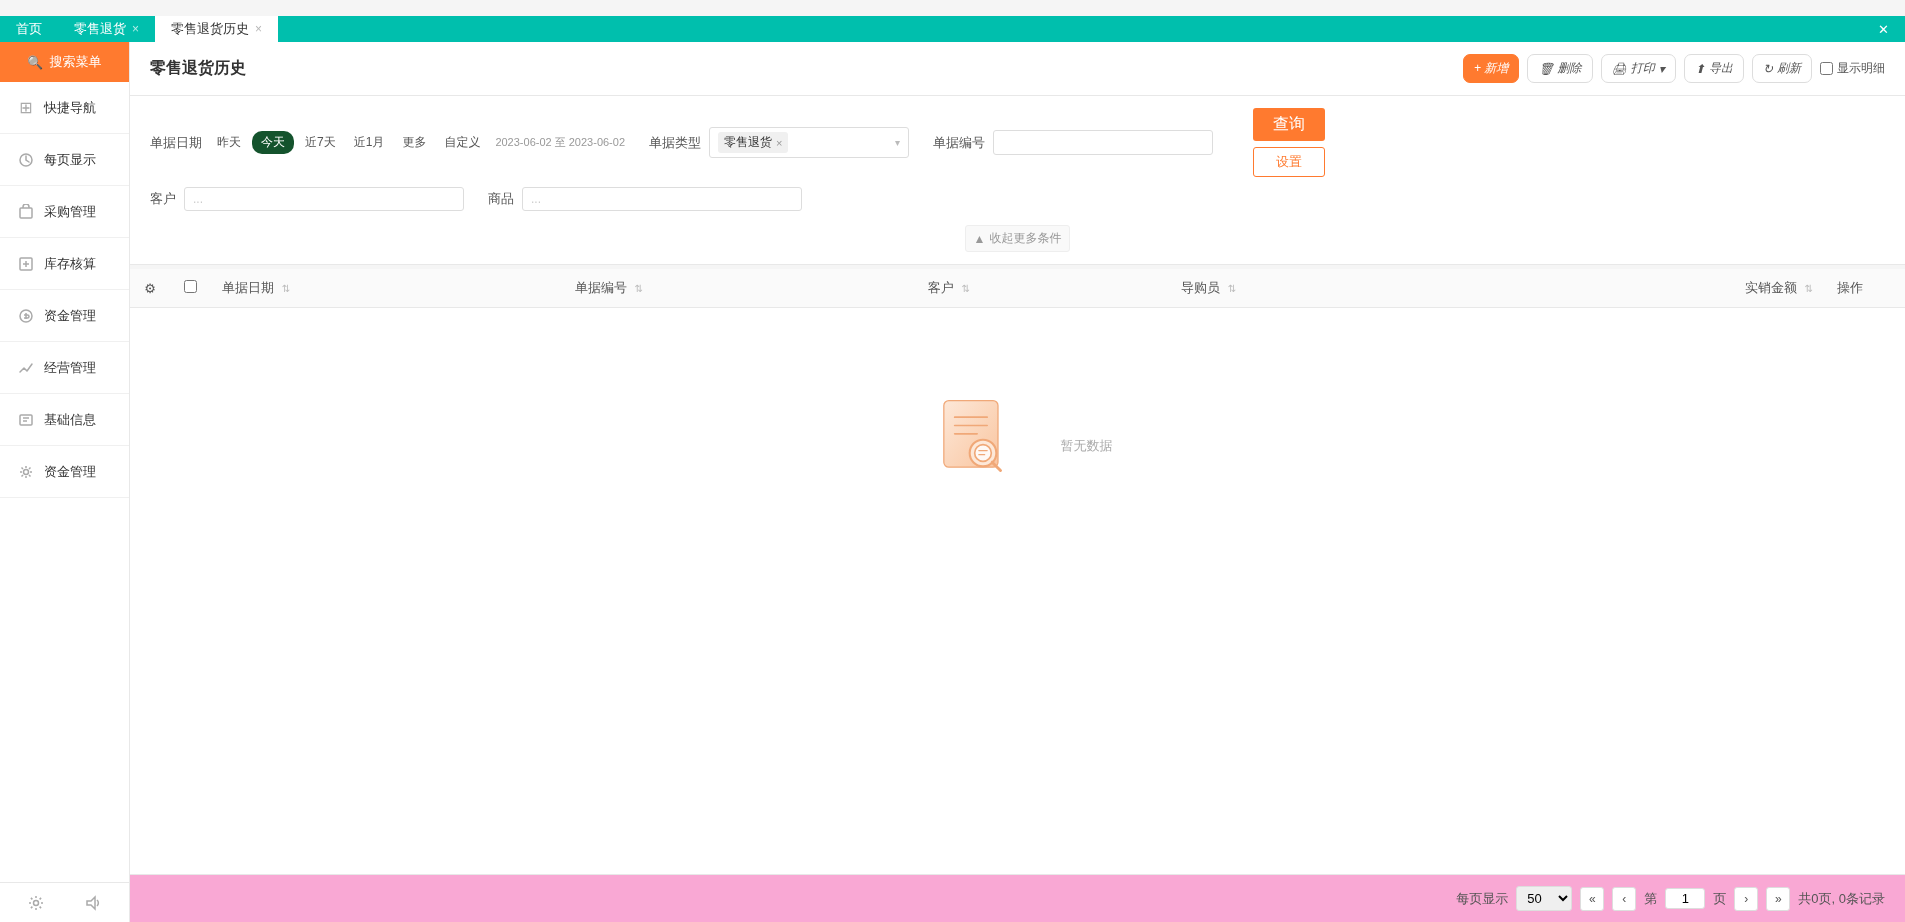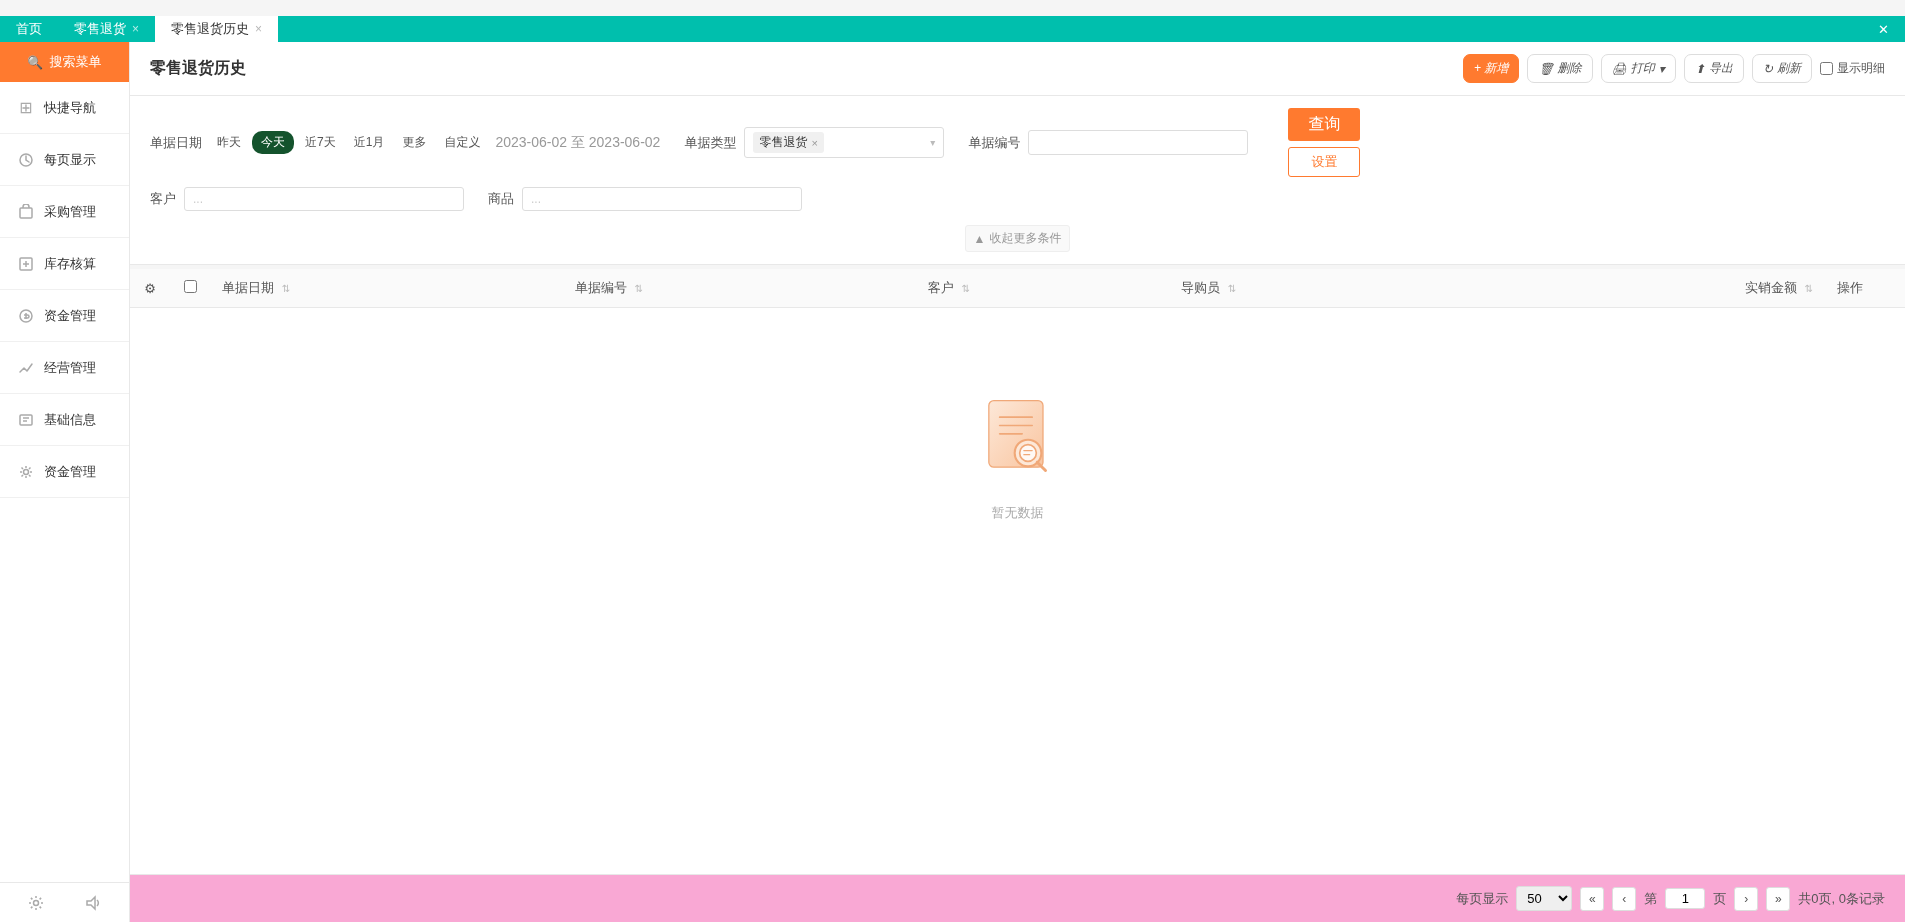--- a/index.html
+++ b/index.html
@@ -219,21 +219,21 @@
       cursor: pointer;
     }
     .date-btn.active {
       background: #14532d;
       color: #fff;
       border-radius: 10px;
       padding: 2px 8px;
     }
     .date-range {
       color: #999;
-      font-size: 14px;
+      font-size: 11px;
     }
     .filter-select {
       display: flex;
       align-items: center;
       border: 1px solid #ddd;
       border-radius: 3px;
       padding: 4px 8px;
       min-width: 200px;
       background: #fff;
       cursor: pointer;
@@ -327,24 +327,25 @@
     .table-actions-col {
       width: 80px;
     }
     .table-amount-col {
       text-align: right !important;
     }
 
     
     .empty-state {
       display: flex;
-      flex-direction: column;
+      flex-direction: row;
       align-items: center;
       justify-content: center;
       padding: 80px 0;
+      gap: 38px;
     }
     .empty-icon {
       width: 100px;
       height: 100px;
       margin-bottom: 16px;
     }
     .empty-text {
       color: #aaa;
       font-size: 13px;
     }

